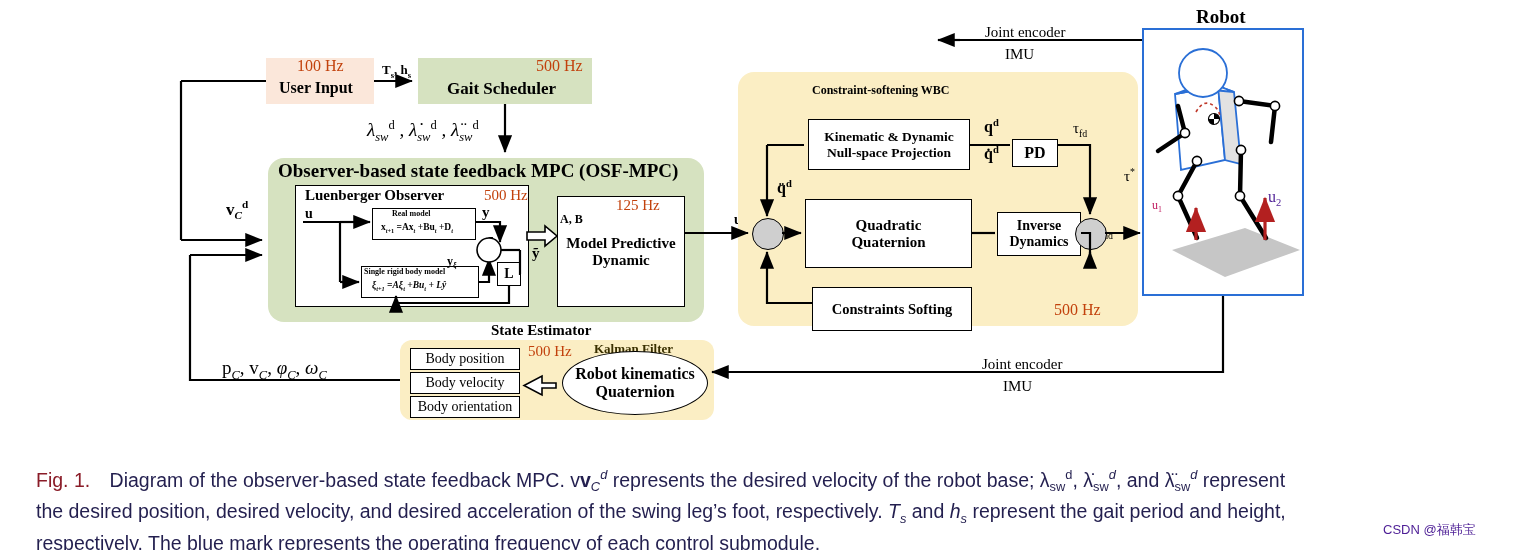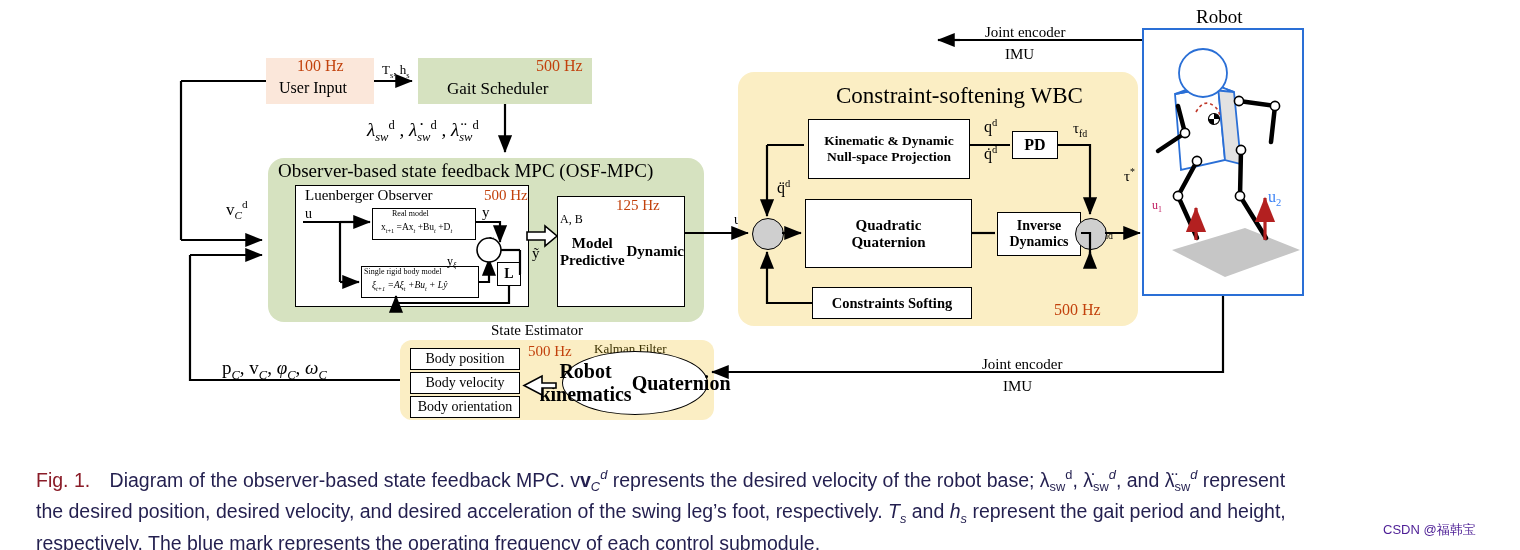--- a/index.html
+++ b/index.html
@@ -4,21 +4,21 @@
 <style>
   html,body{margin:0;padding:0;background:#ffffff;}
   body{width:1520px;height:550px;position:relative;overflow:hidden;
        font-family:"Liberation Serif",serif;color:#000;}
   .blk{position:absolute;box-sizing:border-box;display:flex;
        align-items:center;justify-content:center;text-align:center;}
   .wbox{background:#ffffff;border:1px solid #000;font-weight:bold;}
   .freq{position:absolute;color:#c2410c;font-family:"Liberation Serif",serif;
         font-size:16px;font-weight:normal;}
   .lbl{position:absolute;font-family:"Liberation Serif",serif;white-space:nowrap;}
-  .bold{font-weight:normal;}
+  .bold{font-weight:bold;}
   .ital{font-style:italic;}
   svg.ov{position:absolute;left:0;top:0;width:1520px;height:550px;
          pointer-events:none;overflow:visible;}
   .sum{position:absolute;border-radius:50%;background:#cfcfcf;border:1.6px solid #000;}
   .cap{position:absolute;font-family:"Liberation Sans",sans-serif;
        color:#231f4f;font-size:19.5px;line-height:25px;}
   .capnum{color:#8a1c28;}
   sup.d{font-size:.66em;vertical-align:super;font-style:normal;}
   sub.s{font-size:.66em;vertical-align:sub;}
 </style>
@@ -35,21 +35,21 @@
 <div class="blk wbox" style="left:372px;top:208px;width:104px;height:32px;font-weight:normal;"></div>
 <div class="lbl bold" style="left:392px;top:209px;font-size:8px;">Real model</div>
 <div class="lbl bold" style="left:381px;top:222px;font-size:9.5px;">x<sub class="s ital">t</sub><sub class="s">+1</sub> =Ax<sub class="s ital">t</sub> +Bu<sub class="s ital">t</sub> +D<sub class="s ital">t</sub></div>
 
 <div class="blk wbox" style="left:361px;top:266px;width:118px;height:32px;font-weight:normal;"></div>
 <div class="lbl bold" style="left:364px;top:267px;font-size:8px;">Single rigid body model</div>
 <div class="lbl bold ital" style="left:372px;top:280px;font-size:9.5px;">ξ<sub class="s">t+1</sub> =Aξ<sub class="s">t</sub> +Bu<sub class="s">t</sub> + Lŷ</div>
 
 <div class="blk wbox" style="left:497px;top:262px;width:24px;height:24px;font-size:14px;">L</div>
 
-<div class="blk wbox" style="left:557px;top:196px;width:128px;height:111px;flex-direction:row;font-size:15px;">
+<div class="blk wbox" style="left:557px;top:196px;width:128px;height:111px;flex-direction:column;font-size:15px;">
   <span>Model Predictive</span>
   <span>Dynamic</span>
 </div>
 <div class="freq" style="left:616px;top:197px;font-size:15px;">125 Hz</div>
 
 <div class="blk" style="left:266px;top:58px;width:108px;height:46px;background:#fbe7da;"></div>
 <div class="freq" style="left:297px;top:57px;">100 Hz</div>
 <div class="lbl bold" style="left:279px;top:79px;font-size:16px;">User Input</div>
 
 <div class="blk" style="left:418px;top:58px;width:174px;height:46px;background:#d6e2c0;"></div>
@@ -72,41 +72,41 @@
 
 <div class="lbl bold" style="left:447px;top:254px;font-size:12px;">y<sub class="s ital">ξ</sub></div>
 
 <div class="lbl bold" style="left:528px;top:212px;font-size:12px;padding-left:32px;">A, B</div>
 
 <div class="lbl bold" style="left:532px;top:245px;font-size:15px;">ỹ</div>
 
 <div class="lbl bold" style="left:734px;top:212px;font-size:14px;">u<sub class="s ital">mpc</sub></div>
 
 <div class="blk" style="left:738px;top:72px;width:400px;height:254px;background:#fbeec4;border-radius:16px;"></div>
-<div class="lbl bold" style="left:836px;top:83px;font-size:23px;">Constraint-softening WBC</div>
+<div class="lbl bold" style="left:812px;top:83px;font-size:12px;">Constraint-softening WBC</div>
 <div class="freq" style="left:1054px;top:301px;">500 Hz</div>
 
-<div class="blk wbox" style="left:808px;top:119px;width:162px;height:60px;flex-direction:column;font-size:13.5px;">
+<div class="blk wbox" style="left:808px;top:119px;width:162px;height:51px;flex-direction:column;font-size:13.5px;">
   <span>Kinematic &amp; Dynamic</span>
   <span>Null-space Projection</span>
 </div>
 
-<div class="blk wbox" style="left:1012px;top:131px;width:46px;height:28px;font-size:16px;">PD</div>
+<div class="blk wbox" style="left:1012px;top:139px;width:46px;height:28px;font-size:16px;">PD</div>
 
 <div class="blk wbox" style="left:805px;top:199px;width:167px;height:69px;flex-direction:column;font-size:15px;">
   <span>Quadratic</span>
   <span>Quaternion</span>
 </div>
 
 <div class="blk wbox" style="left:997px;top:212px;width:84px;height:44px;flex-direction:column;font-size:14px;">
   <span>Inverse</span>
   <span>Dynamics</span>
 </div>
 
-<div class="blk wbox" style="left:812px;top:287px;width:160px;height:32px;font-size:14.5px;">Constraints Softing</div>
+<div class="blk wbox" style="left:812px;top:287px;width:160px;height:44px;font-size:14.5px;">Constraints Softing</div>
 
 <div class="lbl bold" style="left:984px;top:117px;font-size:16px;">q<sup class="d">d</sup></div>
 <div class="lbl bold" style="left:984px;top:144px;font-size:16px;">q̇<sup class="d">d</sup></div>
 <div class="lbl bold" style="left:777px;top:178px;font-size:16px;">q̈<sup class="d">d</sup></div>
 <div class="lbl" style="left:1073px;top:120px;font-size:15px;">τ<sub class="s">fd</sub></div>
 <div class="lbl" style="left:1090px;top:222px;font-size:15px;">τ<sub class="s">cmd</sub></div>
 <div class="lbl" style="left:1124px;top:166px;font-size:15px;">τ<sup class="d">*</sup></div>
 
 <div class="sum" style="left:752px;top:218px;width:30px;height:30px;"></div>
 <div class="sum" style="left:1075px;top:218px;width:30px;height:30px;"></div>
@@ -117,21 +117,21 @@
 <div class="lbl bold" style="left:491px;top:322px;font-size:15px;">State Estimator</div>
 <div class="blk" style="left:400px;top:340px;width:314px;height:80px;background:#fbeec4;border-radius:12px;"></div>
 <div class="freq" style="left:528px;top:343px;font-size:15px;">500 Hz</div>
 <div class="lbl bold" style="left:594px;top:341px;font-size:13px;color:#3a3000;">Kalman Filter</div>
 
 <div class="blk wbox" style="left:410px;top:348px;width:110px;height:22px;font-size:14px;font-weight:normal;">Body position</div>
 <div class="blk wbox" style="left:410px;top:372px;width:110px;height:22px;font-size:14px;font-weight:normal;">Body velocity</div>
 <div class="blk wbox" style="left:410px;top:396px;width:110px;height:22px;font-size:14px;font-weight:normal;">Body orientation</div>
 
 <div class="blk" style="left:562px;top:351px;width:146px;height:64px;background:#ffffff;border:1.4px solid #000;
-            border-radius:50%;flex-direction:row;font-size:20px;font-weight:bold;">
+            border-radius:50%;flex-direction:column;font-size:16px;font-weight:bold;">
   <span>Robot kinematics</span>
   <span>Quaternion</span>
 </div>
 
 <div class="lbl" style="left:222px;top:357px;font-size:19px;">p<sub class="s ital">C</sub>, v<sub class="s ital">C</sub>, <i>φ</i><sub class="s ital">C</sub>, <i>ω</i><sub class="s ital">C</sub></div>
 
 <div class="lbl" style="left:985px;top:24px;font-size:15px;">Joint encoder</div>
 <div class="lbl" style="left:1005px;top:46px;font-size:15px;">IMU</div>
 <div class="lbl" style="left:982px;top:356px;font-size:15px;">Joint encoder</div>
 <div class="lbl" style="left:1003px;top:378px;font-size:15px;">IMU</div>
@@ -265,21 +265,21 @@
     </g>
 
     <g stroke="#b32020" stroke-width="3.2" fill="none">
       <line x1="1196" y1="240" x2="1196" y2="208" marker-end="url(#ahr)"></line>
       <line x1="1265" y1="240" x2="1265" y2="198" marker-end="url(#ahr)"></line>
     </g>
   </g>
 </svg>
 
 <div class="lbl" style="left:1152px;top:198px;font-size:12px;color:#be185d;">u<sub class="s">1</sub></div>
-<div class="lbl" style="left:1268px;top:188px;font-size:16px;color:#3b82f6;">u<sub class="s">2</sub></div>
+<div class="lbl" style="left:1268px;top:188px;font-size:16px;color:#4c1d95;">u<sub class="s">2</sub></div>
 
 <div class="cap" style="left:36px;top:462px;width:1465px;">
   <span class="capnum">Fig. 1.</span>
   <span style="display:inline-block;width:14px;"></span><span>Diagram of the observer-based state feedback MPC. v</span><b>v</b><sub class="s"><i>C</i></sub><sup class="d"><i>d</i></sup><span> represents the desired velocity of the robot base; λ</span><sub class="s">sw</sub><sup class="d">d</sup><span>,  λ</span>̇<sub class="s">sw</sub><sup class="d"><i>d</i></sup><span>, and λ</span>̈<sub class="s">sw</sub><sup class="d"><i>d</i></sup><span> represent</span><br>
   <span>the desired position, desired velocity, and desired acceleration of the swing leg’s foot, respectively. </span><i>T</i><sub class="s"><i>s</i></sub><span> and </span><i>h</i><sub class="s"><i>s</i></sub><span> represent the gait period and height,</span><br>
   <span>respectively. The blue mark represents the operating frequency of each control submodule.</span>
 </div>
 
 <div class="lbl" style="left:1383px;top:521px;font-family:'Liberation Sans',sans-serif;font-size:13px;color:#4c1d95;">CSDN @福韩宝</div>
 

